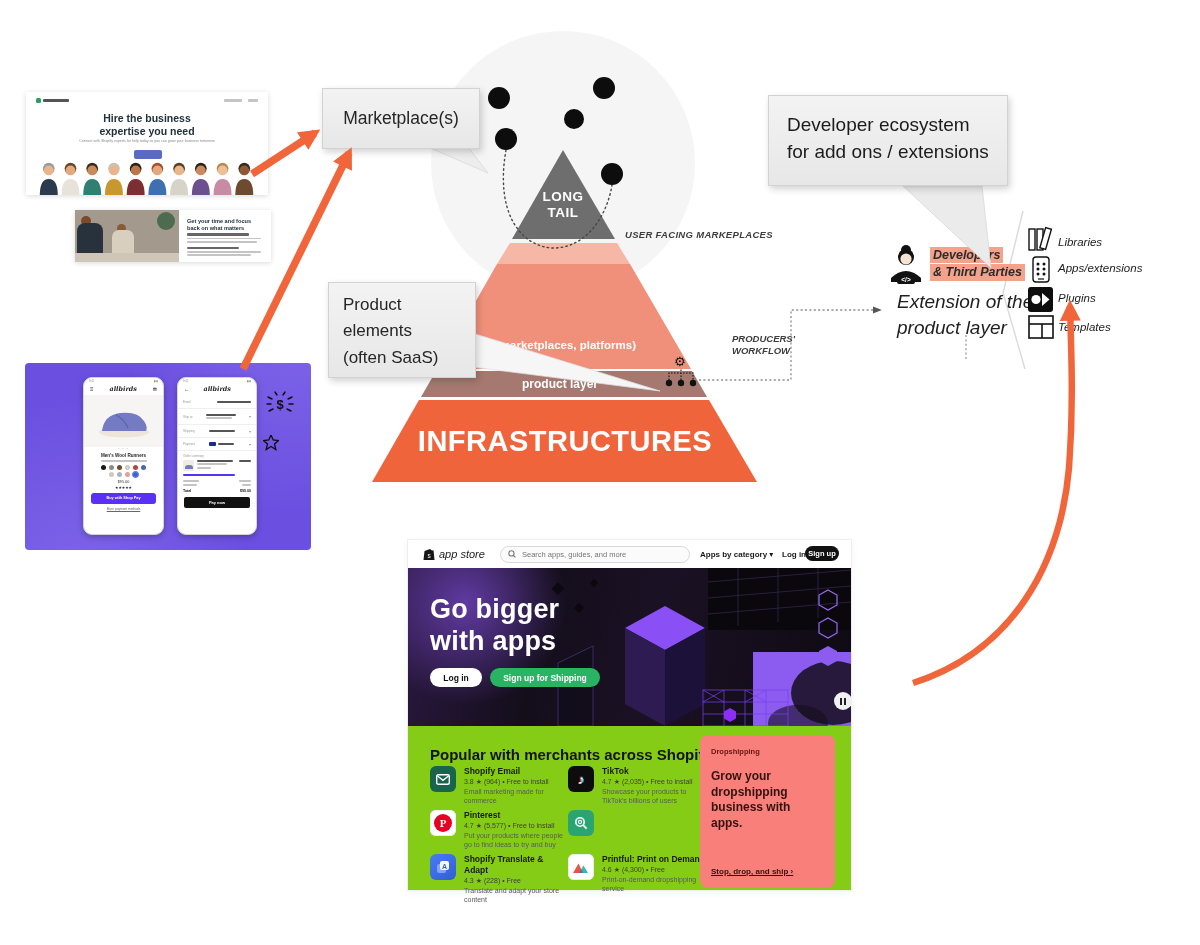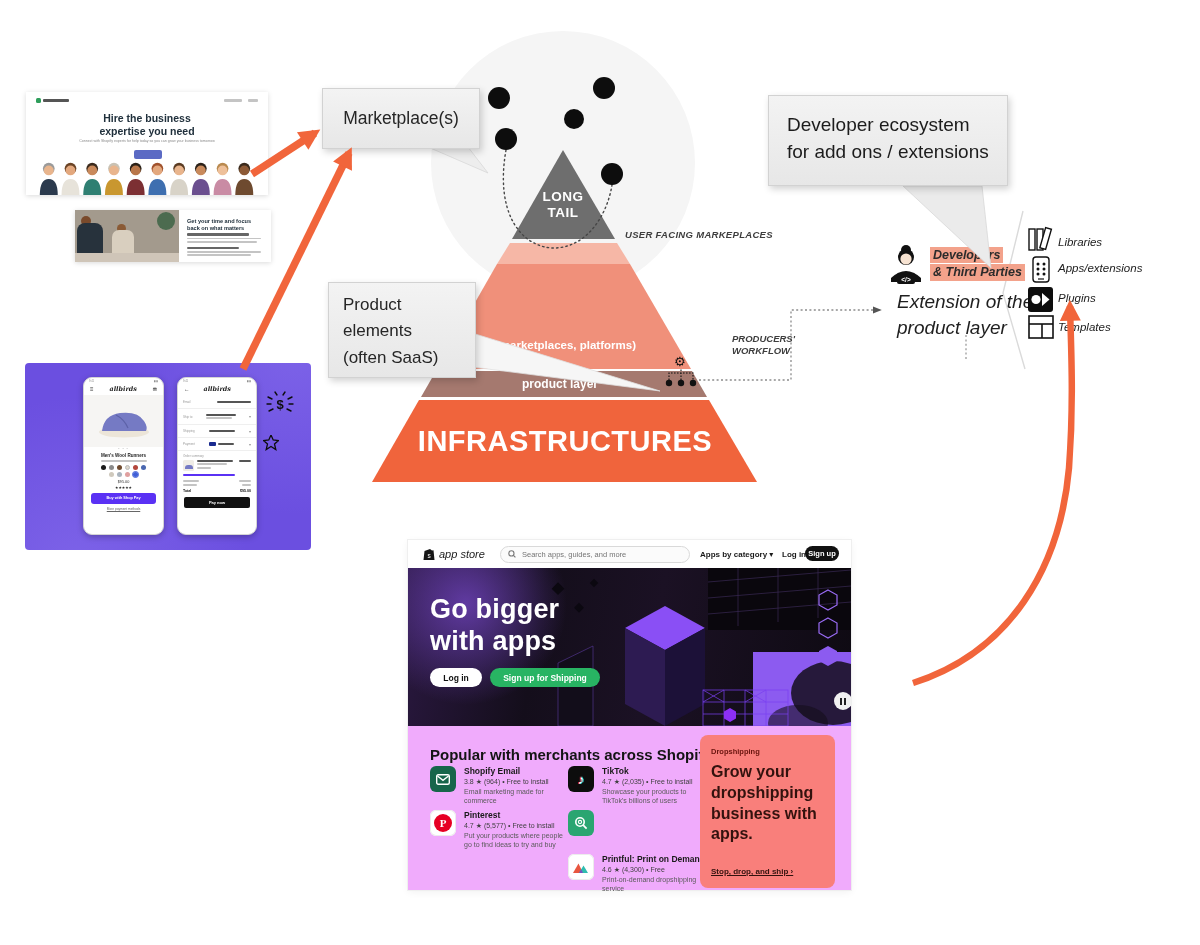--- a/index.html
+++ b/index.html
@@ -13,21 +13,21 @@
   
   .bubble{position:absolute;background:linear-gradient(#f3f3f3,#e7e7e7);border:1px solid #d2d2d2;
           box-shadow:2px 3px 7px rgba(0,0,0,.18);color:#262626;}
   
   .ital{font-style:italic;color:#3d3d3d;}
 
   .bar{background:#c4c4c4;border-radius:1px;}
   .whitecard{position:absolute;background:#fff;box-shadow:0 1px 5px rgba(0,0,0,.15);}
 
   
-  .appstore{position:absolute;left:408px;top:540px;width:443px;height:350px;background:#f0abfc;
+  .appstore{position:absolute;left:408px;top:540px;width:443px;height:350px;background:#84cc16;
             box-shadow:0 0 0 1px #efefef,0 2px 8px rgba(0,0,0,.06);}
   .as-header{position:absolute;left:0;top:0;width:100%;height:28px;background:#fff;display:flex;align-items:center;}
   .pill{border-radius:999px;display:flex;align-items:center;justify-content:center;font-weight:bold;}
   .hero{position:absolute;left:0;top:28px;width:443px;height:158px;overflow:hidden;
         background:linear-gradient(100deg,#2a1840 0%,#140e1b 30%,#1b1124 55%,#0e0a12 100%);}
   .app-item{position:absolute;display:flex;gap:8px;}
   .app-icon{width:26px;height:26px;border-radius:6px;flex:0 0 26px;display:flex;align-items:center;justify-content:center;}
   .app-name{font-size:8.5px;font-weight:bold;color:#1a1a1a;line-height:1.3;}
   .app-meta{font-size:7px;color:#3f3f3f;margin-top:1px;}
   .app-desc{font-size:7px;color:#5a5a5a;margin-top:1px;line-height:1.3;}
@@ -490,38 +490,52 @@
     </div>
     <div class="app-item" style="left:160px;top:270px;width:138px;">
       <div class="app-icon" style="background:#2aa571;">
         <svg width="14" height="14">
             <circle cx="6" cy="6" r="4.2" fill="none" stroke="#fff" stroke-width="1.6"></circle>
             <circle cx="6" cy="6" r="1.6" fill="none" stroke="#fff" stroke-width="1.1"></circle>
             <line x1="9.2" y1="9.2" x2="12.6" y2="12.6" stroke="#fff" stroke-width="1.7"></line>
           </svg>
       </div>
     </div>
+    <div class="app-item" style="left:22px;top:314px;width:138px;">
+      <div class="app-icon" style="background:linear-gradient(140deg,#4a7bf6,#2f5fd0);">
+        <svg width="16" height="16">
+          <rect x="2" y="5" width="9" height="9" rx="2" fill="#7ea4ff"></rect>
+          <rect x="5" y="2" width="9" height="9" rx="2" fill="#fff" opacity=".95"></rect>
+          <text x="9.5" y="9.6" text-anchor="middle" font-size="7" font-weight="bold" fill="#2f5fd0" font-family="Liberation Sans,sans-serif">A</text>
+        </svg>
+      </div>
+      <div>
+          <div class="app-name">Shopify Translate &amp; Adapt</div>
+          <div class="app-meta">4.3 ★ (228) • Free</div>
+          <div class="app-desc" style="width:102px;">Translate and adapt your store content</div>
+        </div>
+    </div>
     <div class="app-item" style="left:160px;top:314px;width:138px;">
       <div class="app-icon" style="background:#fff;box-shadow:inset 0 0 0 1px #ececec;">
         <svg width="18" height="13">
           <polygon points="1,12 6.5,2.5 11,12" fill="#e8563f"></polygon>
           <polygon points="7,12 11.5,4.5 16,12" fill="#2fbdaf"></polygon>
           <polygon points="7,12 9.2,8.3 11,12" fill="#7b4fc0"></polygon>
         </svg>
       </div>
       <div>
           <div class="app-name">Printful: Print on Demand</div>
           <div class="app-meta">4.6 ★ (4,300) • Free</div>
           <div class="app-desc" style="width:104px;">Print-on-demand dropshipping service</div>
         </div>
     </div>
 
     <div class="abs" style="left:292px;top:195px;width:135px;height:153px;background:#f97f7b;border-radius:8px;padding:12px 11px;">
       <div style="font-size:7.5px;font-weight:bold;color:#69140e;">Dropshipping</div>
-      <div style="font-size:16px;font-weight:bold;color:#33120e;line-height:1.3;margin-top:6px;">Grow your dropshipping business with apps.</div>
+      <div style="font-size:12px;font-weight:bold;color:#33120e;line-height:1.3;margin-top:13px;">Grow your dropshipping business with apps.</div>
       <div style="position:absolute;left:11px;bottom:12px;font-size:8px;font-weight:bold;color:#33120e;text-decoration:underline;">Stop, drop, and ship ›</div>
     </div>
   </div>
 
   <svg class="layer z3" width="1200" height="945" viewBox="0 0 1200 945">
     <polygon points="428,147 468,147 488,173" fill="#ededed" stroke="#d8d8d8" stroke-width=".8"></polygon>
     <polygon points="472,333 472,367 660,391" fill="#f6f6f6" stroke="#e0e0e0" stroke-width=".8"></polygon>
     <polygon points="903,186 982,186 991,268" fill="#ebebeb" stroke="#d8d8d8" stroke-width=".8"></polygon>
   </svg>
 

